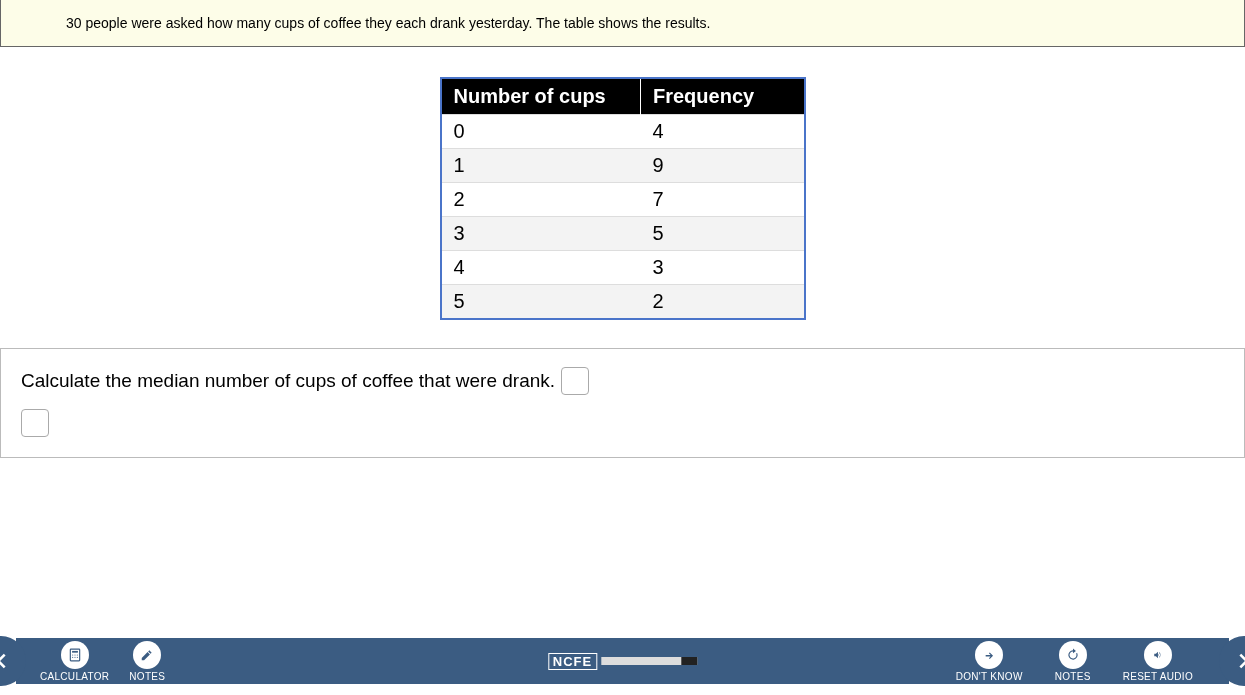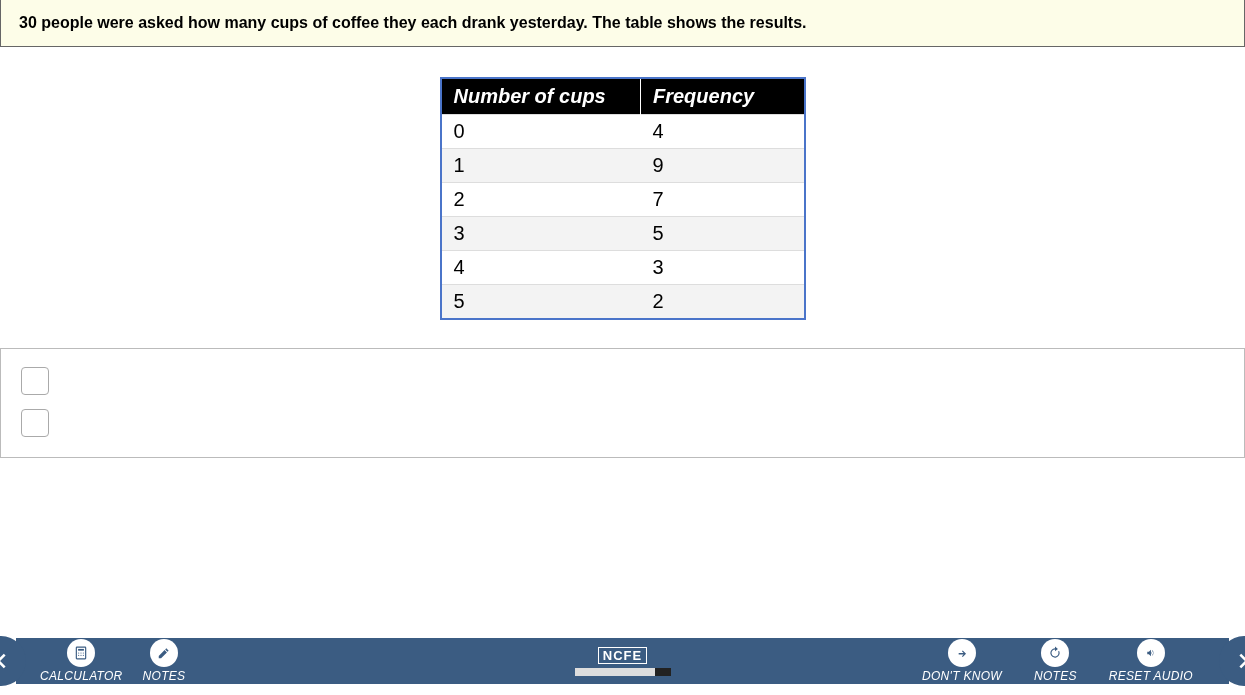--- a/index.html
+++ b/index.html
@@ -9,25 +9,25 @@
   background: #fdfde8;
   border: 1px solid #666;
   border-top: none;
   padding: 14px 18px;
   margin: 0 0 0 0;
   position: relative;
   left: 0;
   right: 0;
   width: 100%;
 }
-.prompt-box span { font-weight: bold; font-size: 16px; }
+.prompt-box span { font-weight: normal; font-size: 14px; margin-left: 47px; }
 
 .table-wrap { display: flex; justify-content: center; margin-top: 30px; }
 table { border-collapse: collapse; border: 2px solid #4a74c9; }
-th { background: #000; color: #fff; padding: 6px 12px; text-align: left; font-size: 20px; border-right: 1px solid #fff; font-style: italic; }
+th { background: #000; color: #fff; padding: 6px 12px; text-align: left; font-size: 20px; border-right: 1px solid #fff; }
 th:last-child { border-right: none; }
 td { padding: 5px 12px; font-size: 20px; border-top: 1px solid #ddd; }
 tbody tr:nth-child(even) { background: #f3f3f3; }
 th:first-child, td:first-child { width: 200px; }
 th:last-child, td:last-child { width: 164px; }
 
 .answer-box {
   border: 1px solid #bbb;
   margin-top: 28px;
   padding: 18px 20px 20px 20px;
@@ -82,23 +82,23 @@
   padding: 0 36px 0 24px;
   position: relative;
   margin-left: -10px;
   margin-right: -10px;
 }
 
 .tool-group { display: flex; align-items: flex-end; gap: 20px; }
 .tool-btn { display: flex; flex-direction: column; align-items: center; gap: 2px; cursor: pointer; }
 .tool-circle { width: 28px; height: 28px; border-radius: 50%; background: #fff; color: #3b5c82; display: flex; align-items: center; justify-content: center; }
 .tool-circle svg { width: 14px; height: 14px; fill: #3b5c82; }
-.tool-label { font-size: 12px; letter-spacing: 0.3px; font-style: italic; }
-
-.brand-wrap { position: absolute; left: 50%; transform: translateX(-50%); display: flex; flex-direction: column; align-items: center; gap: 4px; }
+.tool-label { font-size: 10px; letter-spacing: 0.3px; }
+
+.brand-wrap { position: absolute; left: 50%; transform: translateX(-50%); display: flex; flex-direction: row; align-items: center; gap: 4px; }
 .brand { font-size: 13px; font-weight: bold; letter-spacing: 1px; border: 1px solid #fff; padding: 0 4px; }
 .progress-bar { width: 96px; height: 8px; background: #ddd; position: relative; }
 .progress-fill { position: absolute; right: 0; top: 0; bottom: 0; width: 16px; background: #222; }
 
 .right-tools { margin-left: auto; display: flex; align-items: flex-end; gap: 32px; }
 </style>
 </head>
 <body>
 
 <div class="prompt-box">
@@ -137,20 +137,21 @@
       <tr>
           <td>5</td>
           <td>2</td>
         </tr>
     </tbody>
   </table>
 </div>
 
 <div class="answer-box">
   <div class="q-line">
+    <span class="q-text">Calculate the median number of cups of coffee that were drank.</span>
     <input class="answer-input" value="" style="">
   </div>
   <div class="q-line">
     <input class="answer-input" value="" style="">
   </div>
 </div>
 
 <div class="footer">
 
   <div class="nav-btn left">

